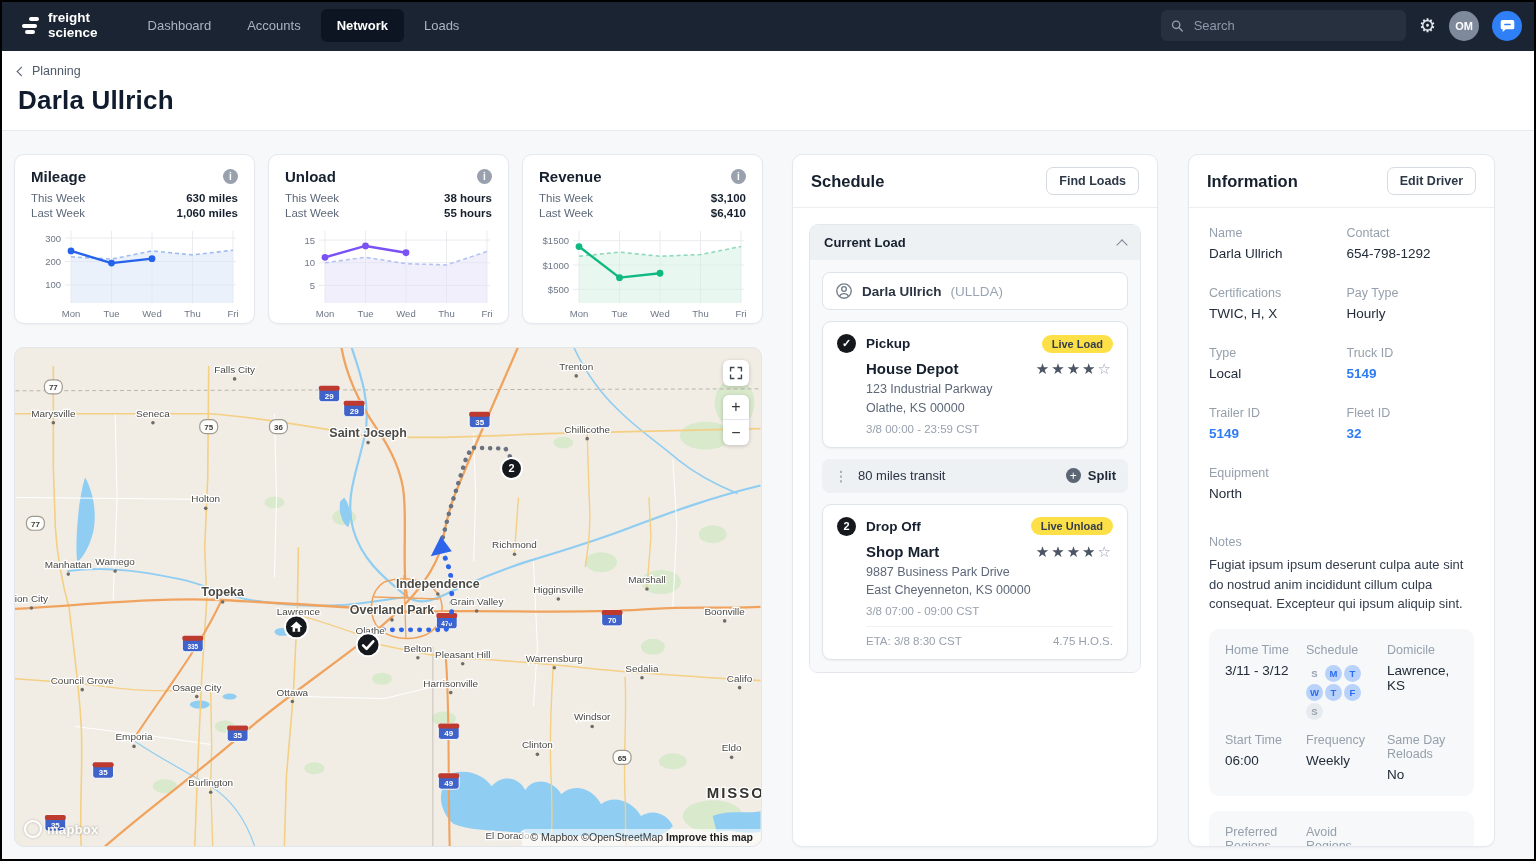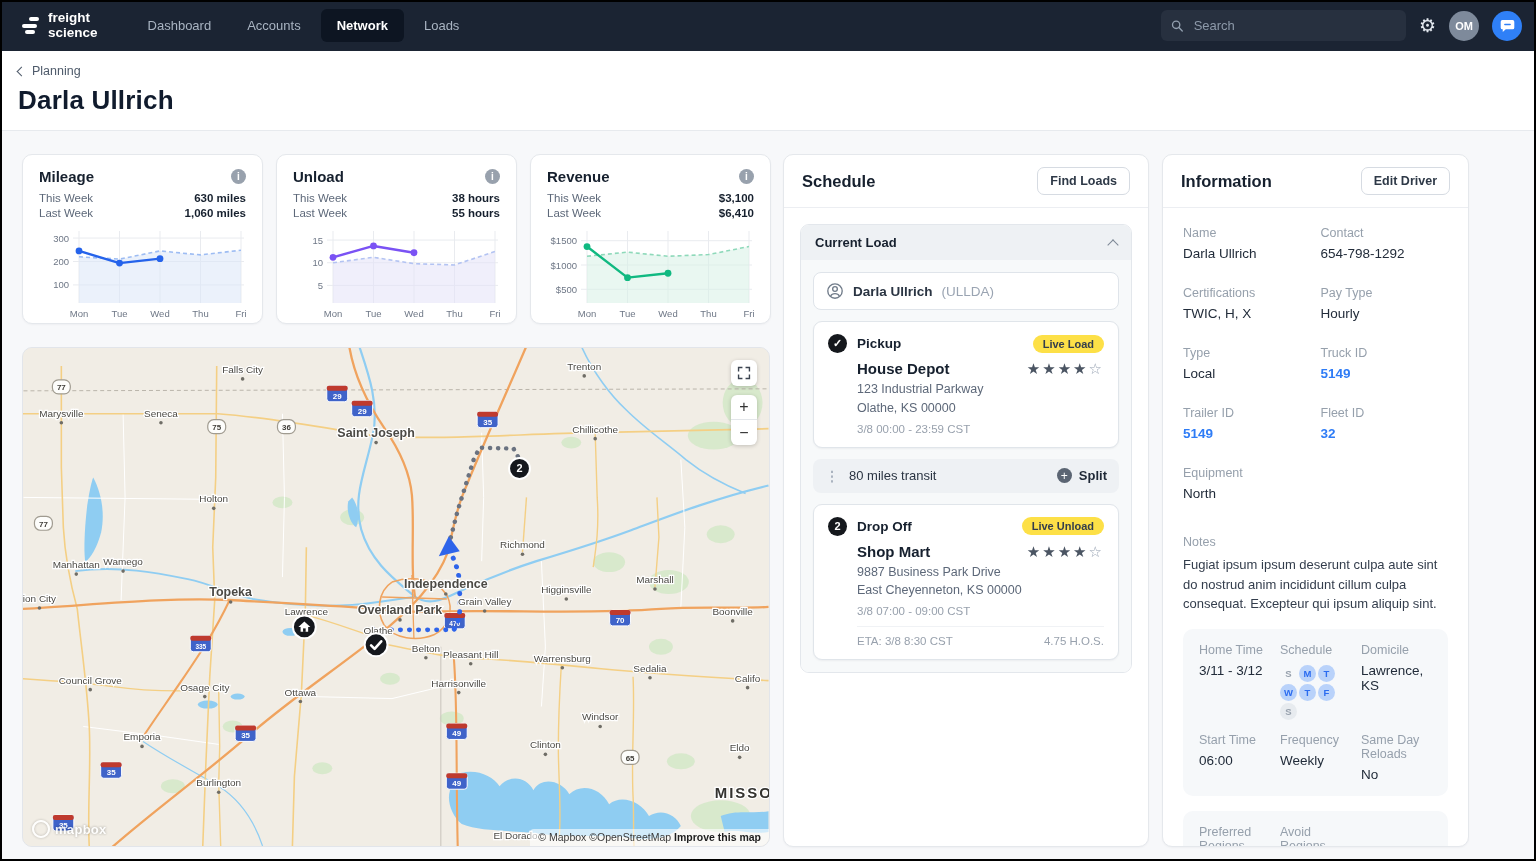--- a/index.html
+++ b/index.html
@@ -27,21 +27,21 @@
   .avatar{width:30px;height:30px;border-radius:50%;background:#7e8a9b;color:#fff;font-size:11px;font-weight:700;display:flex;align-items:center;justify-content:center;cursor:pointer}
   .chat{width:30px;height:30px;border-radius:50%;background:#2f80f7;display:flex;align-items:center;justify-content:center;cursor:pointer}
 
   
   .page-head{background:#fff;border-bottom:1px solid #e7eaee;padding:13px 18px 14px}
   .crumb{display:flex;align-items:center;gap:7px;color:#4e5a6a;font-size:12.5px;cursor:pointer;width:max-content}
   .crumb .chev{width:7px;height:7px;border-left:1.7px solid #4e5a6a;border-bottom:1.7px solid #4e5a6a;transform:rotate(45deg)}
   h1.title{margin:7px 0 0;font-size:26px;font-weight:800;color:#101b2d;letter-spacing:.2px}
 
   
-  main{display:flex;gap:13px;padding:23px 22px 0}
+  main{display:flex;gap:30px;padding:23px 14px 0}
   .col-left{width:748px;flex:none}
 
   
   .stat-row{display:flex;gap:13px;margin-bottom:23px}
   .stat-card{width:241px;height:170px;background:#fff;border:1px solid #e5e8ec;border-radius:10px;padding:13px 16px;box-shadow:0 1px 2px rgba(16,24,40,.04)}
   .stat-head{display:flex;justify-content:space-between;align-items:center;margin-bottom:7px}
   .stat-title{margin:0;font-size:15px;font-weight:700;color:#16202e}
   .info-icon{width:15px;height:15px;border-radius:50%;background:#98a1ad;color:#fff;font-size:10px;font-weight:700;display:flex;align-items:center;justify-content:center;cursor:pointer}
   .metric-row{display:flex;justify-content:space-between;font-size:11.5px;margin:3px 0}
   .m-label{color:#5d6879}

